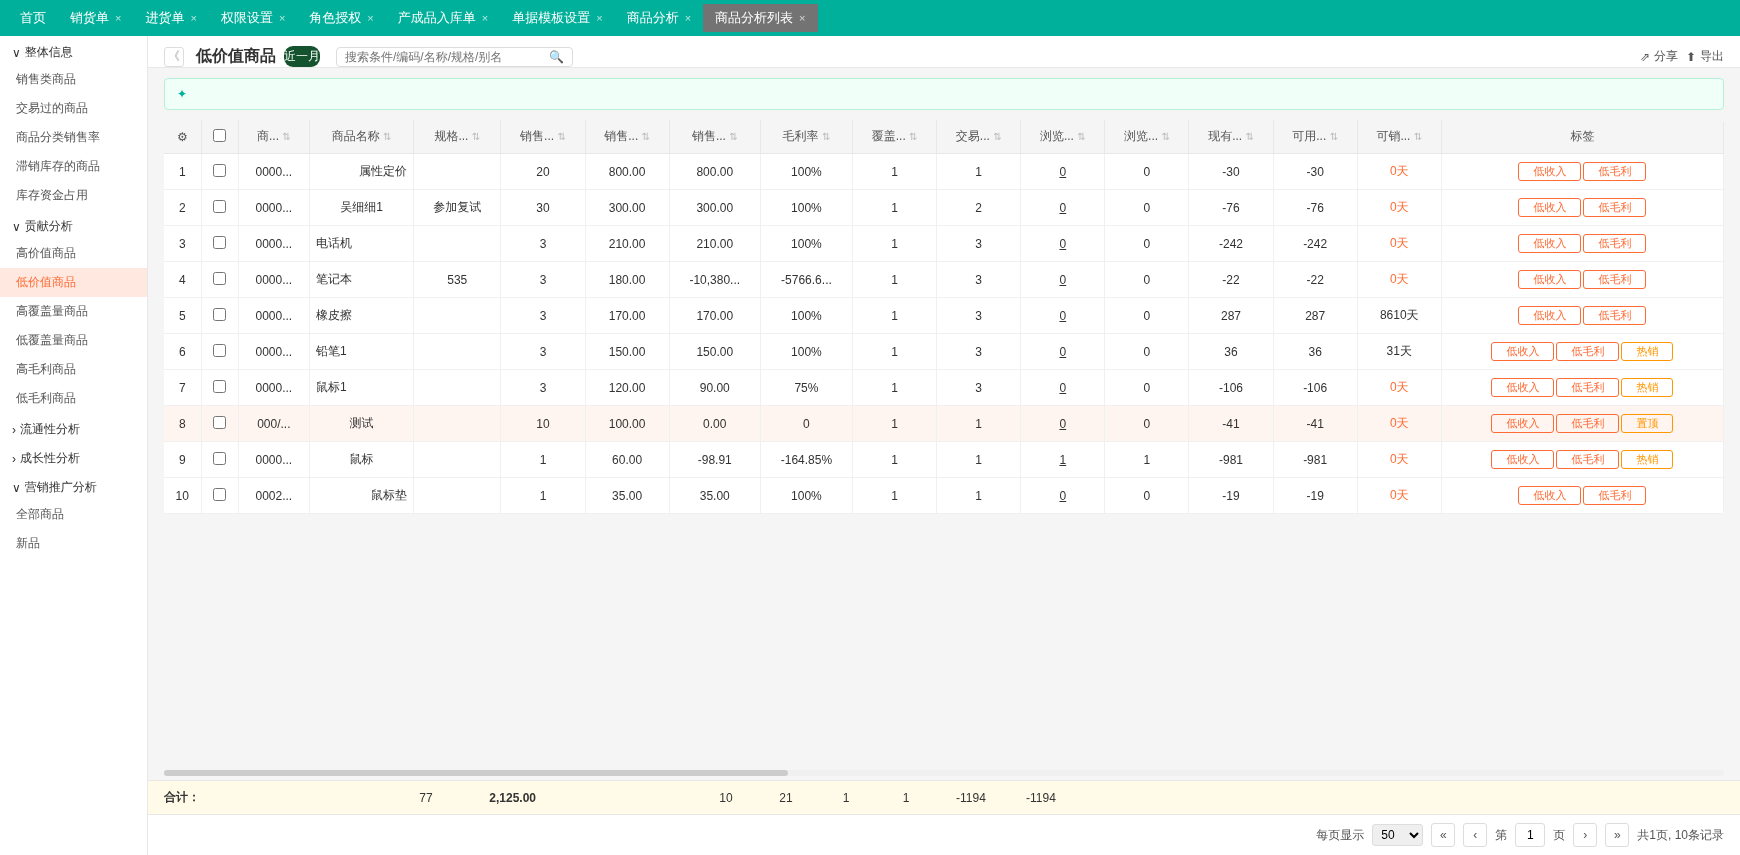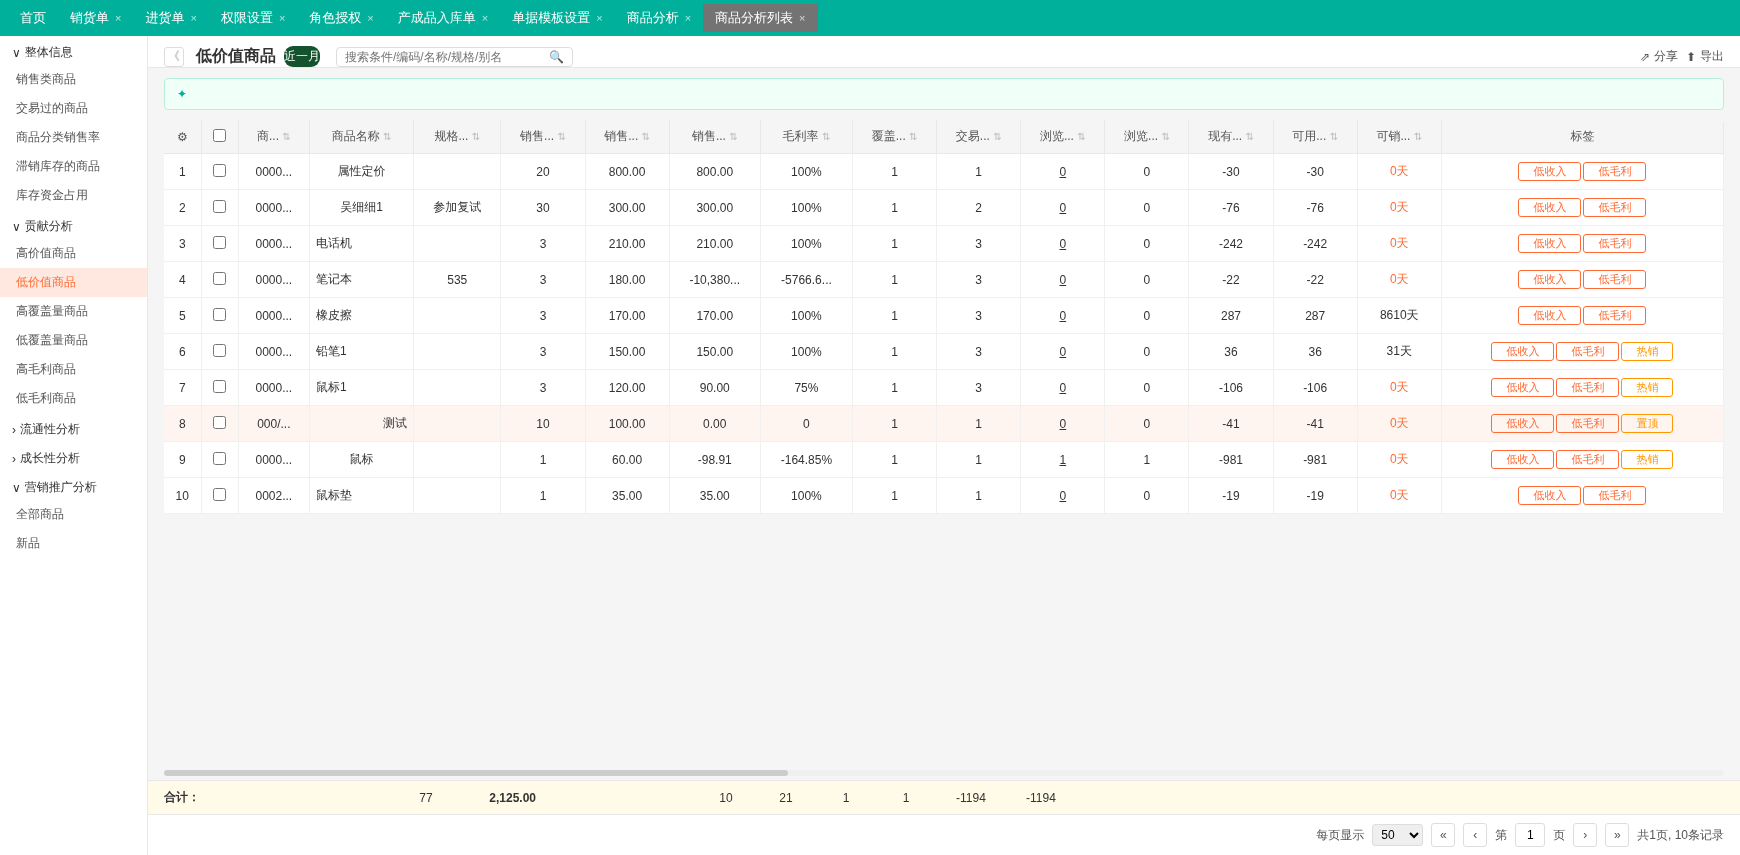--- a/index.html
+++ b/index.html
@@ -303,21 +303,21 @@
               <th>可用... <span class="sort-icon">⇅</span></th>
               <th>可销... <span class="sort-icon">⇅</span></th>
               <th>标签</th>
             </tr>
           </thead>
           <tbody id="table-body">
           <tr>
                 <td>1</td>
                 <td><input type="checkbox" style=""></td>
                 <td>0000...</td>
-                <td style="text-align: center;">属性定价</td>
+                <td style="text-align: right;">属性定价</td>
                 <td></td>
                 <td>20</td>
                 <td>800.00</td>
                 <td>800.00</td>
                 <td>100%</td>
                 <td>1</td>
                 <td>1</td>
                 <td><span style="text-decoration: underline; cursor: pointer; color: rgb(51, 51, 51);">0</span></td>
                 <td>0</td>
                 <td>-30</td>
@@ -436,21 +436,21 @@
                 <td>0</td>
                 <td>-106</td>
                 <td>-106</td>
                 <td style="color: rgb(255, 107, 53);">0天</td>
                 <td><span class="tag tag-red">低收入</span><span class="tag tag-red">低毛利</span><span class="tag tag-orange">热销</span></td>
               </tr>
               <tr class="highlighted">
                 <td>8</td>
                 <td><input type="checkbox" style="accent-color: rgb(255, 152, 0);"></td>
                 <td>000/...</td>
-                <td style="text-align: right; margin-top: 14px;">测试</td>
+                <td style="text-align: center; margin-top: 14px;">测试</td>
                 <td></td>
                 <td>10</td>
                 <td>100.00</td>
                 <td>0.00</td>
                 <td>0</td>
                 <td>1</td>
                 <td>1</td>
                 <td><span style="text-decoration: underline; cursor: pointer; color: rgb(51, 51, 51);">0</span></td>
                 <td>0</td>
                 <td>-41</td>
@@ -474,21 +474,21 @@
                 <td>1</td>
                 <td>-981</td>
                 <td>-981</td>
                 <td style="color: rgb(255, 107, 53);">0天</td>
                 <td><span class="tag tag-red">低收入</span><span class="tag tag-red">低毛利</span><span class="tag tag-orange">热销</span></td>
               </tr>
               <tr>
                 <td>10</td>
                 <td><input type="checkbox" style=""></td>
                 <td>0002...</td>
-                <td style="text-align: left;">鼠标垫</td>
+                <td style="text-align: right;">鼠标垫</td>
                 <td></td>
                 <td>1</td>
                 <td>35.00</td>
                 <td>35.00</td>
                 <td>100%</td>
                 <td>1</td>
                 <td>1</td>
                 <td><span style="text-decoration: underline; cursor: pointer; color: rgb(51, 51, 51);">0</span></td>
                 <td>0</td>
                 <td>-19</td>

